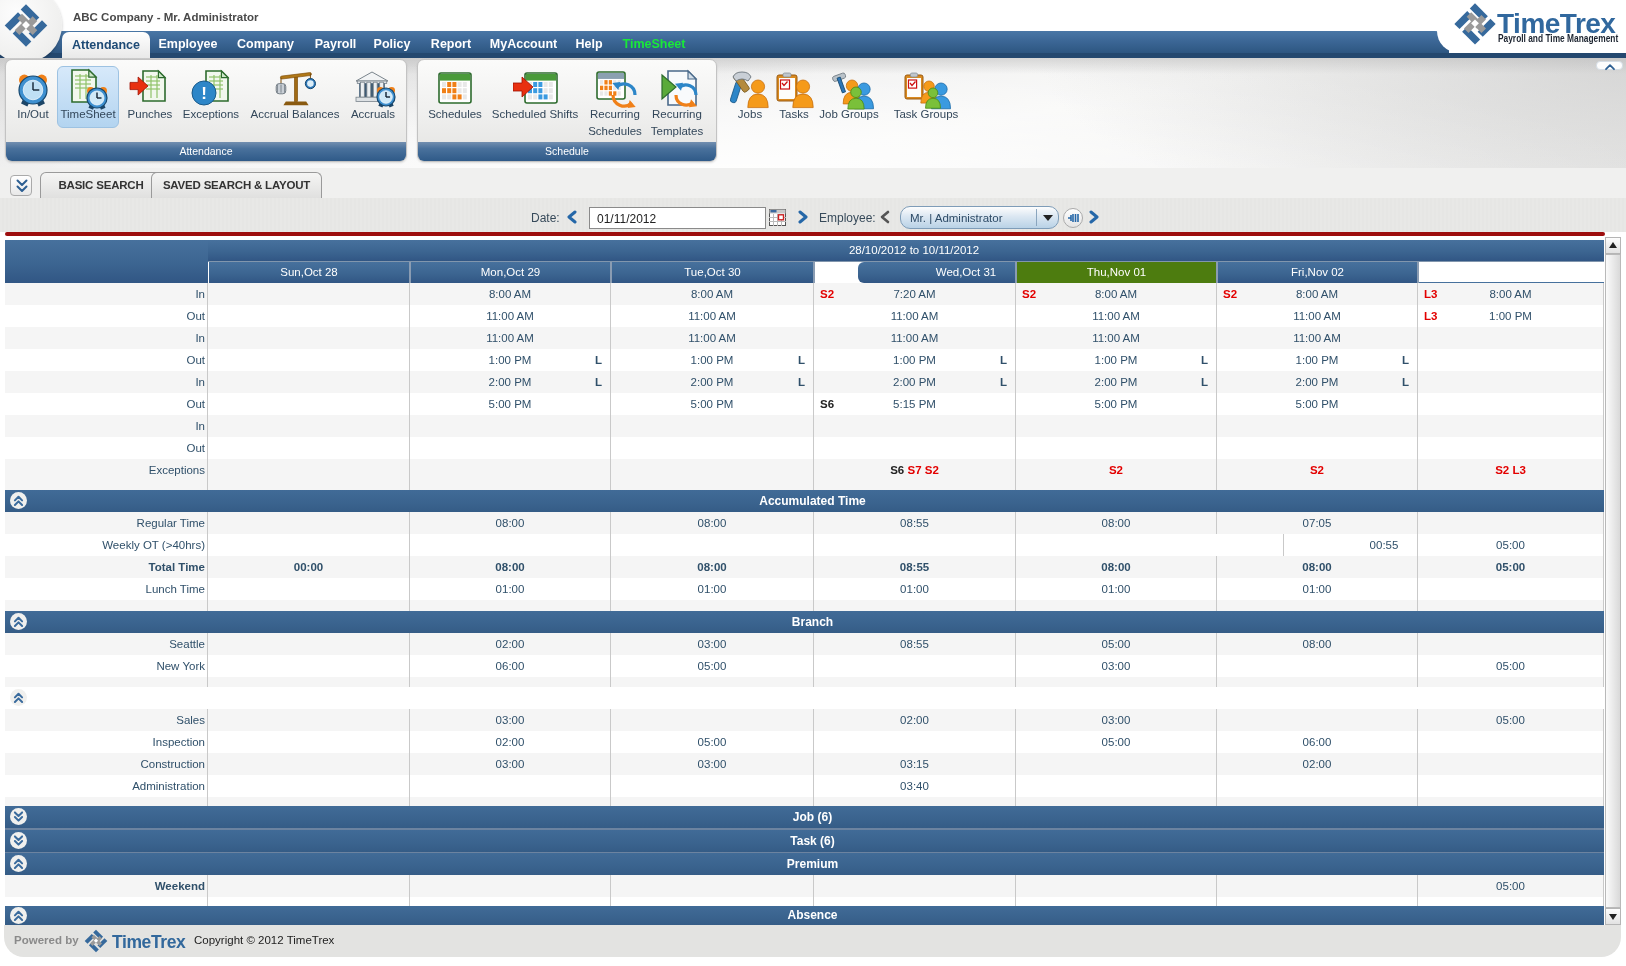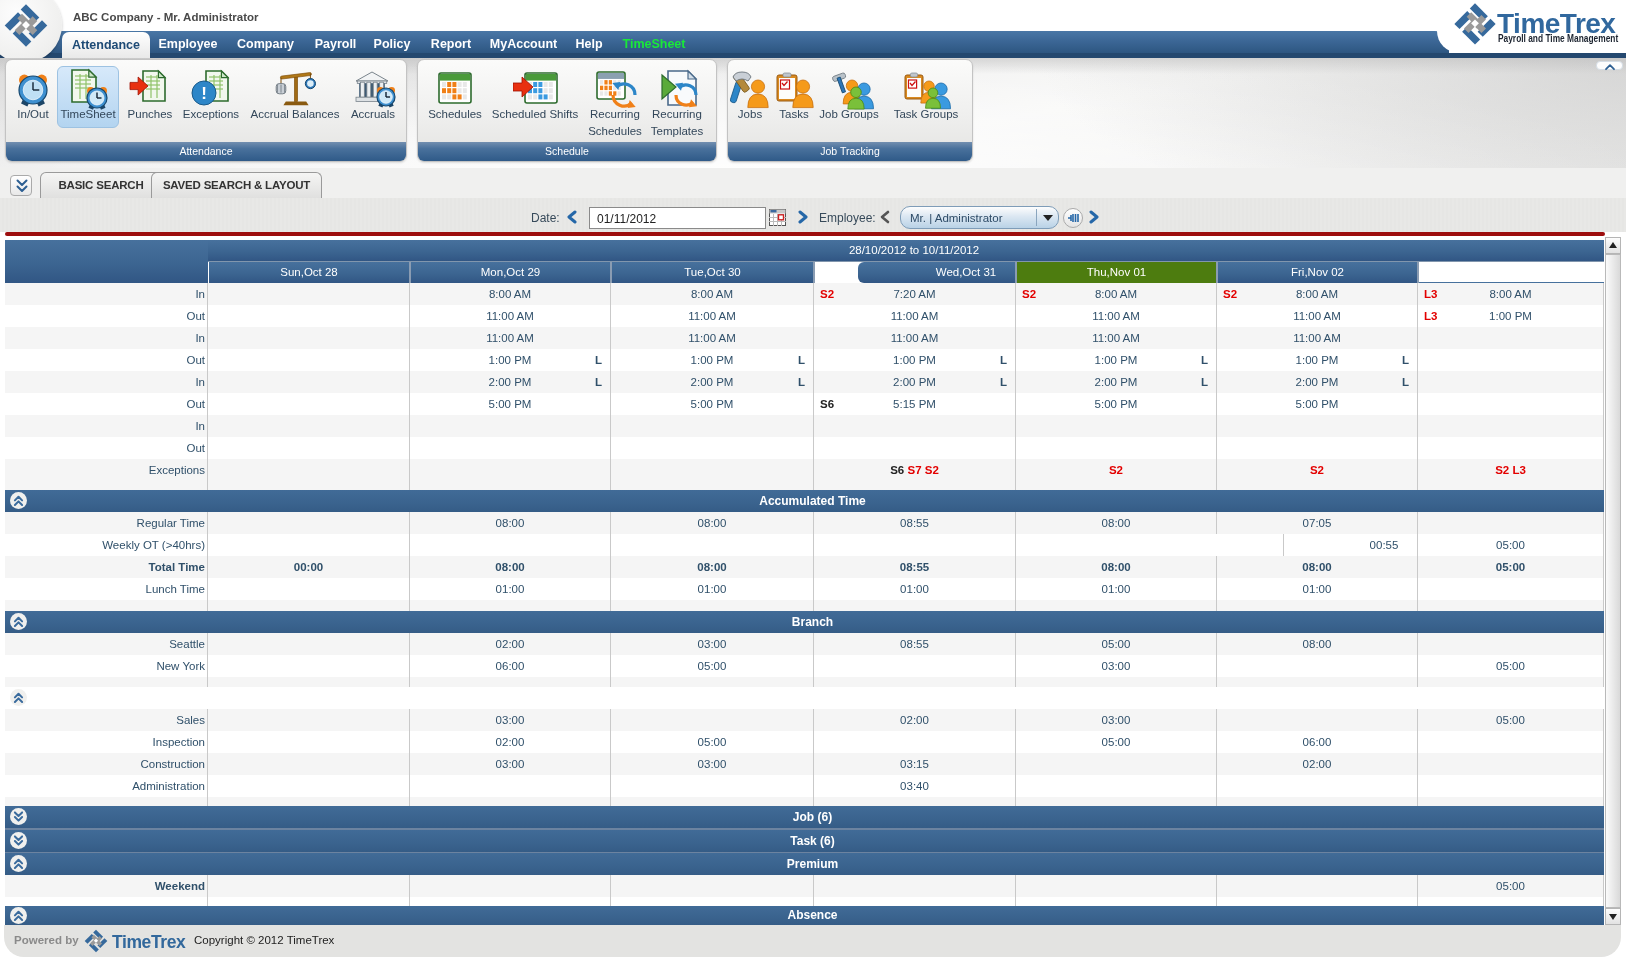--- a/index.html
+++ b/index.html
@@ -122,23 +122,20 @@
       <svg class="abs" style="left:0;top:0;" width="27" height="9" viewBox="0 0 27 9">
         <path d="M9 7.2 L13 3.2 L17 7.2" fill="none" stroke="#2d5f92" stroke-width="1.8" stroke-linecap="round" stroke-linejoin="round"></path>
       </svg>
     </div>
 <div class="panel" style="left:5px; width:402px;">
       <div class="pfoot">Attendance</div>
     </div>
 <div class="panel" style="left:417px; width:300px;">
       <div class="pfoot">Schedule</div>
     </div>
-<div class="panel" style="left:727px; width:246px;">
-      <div class="pfoot">Job Tracking</div>
-    </div>
 <div class="isel"></div>
 <svg class="abs" style="left:13px; top:68px;" width="40" height="40" viewBox="0 0 40 40">
       <g>
  <circle cx="11.32" cy="11.92" r="5.32" fill="#f08018"></circle>
  <circle cx="28.68" cy="11.92" r="5.32" fill="#f08018"></circle>
  <rect x="9.5" y="29.700000000000003" width="7.0" height="7.700000000000001" fill="#1d4566" transform="rotate(25 13.0 33.2)"></rect>
  <rect x="23.5" y="29.700000000000003" width="7.0" height="7.700000000000001" fill="#1d4566" transform="rotate(-25 27.0 33.2)"></rect>
  <circle cx="20" cy="22" r="14" fill="#3e90d0" stroke="#15476e" stroke-width="1.2"></circle>
  <circle cx="20" cy="22" r="9.799999999999999" fill="#bfe0f5" stroke="#eef6fc" stroke-width="0.8"></circle>
  <line x1="20" y1="22" x2="20" y2="14.299999999999999" stroke="#123" stroke-width="1.4"></line>

